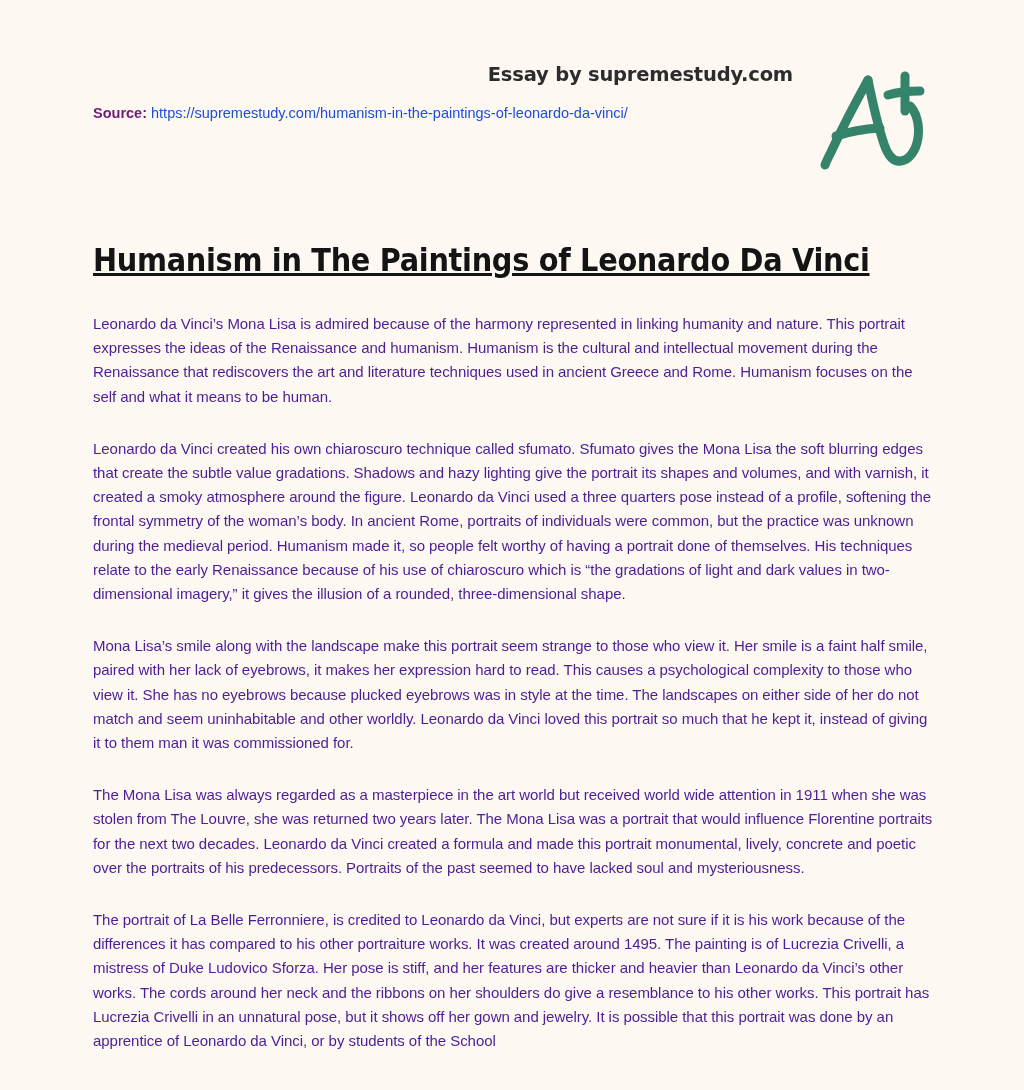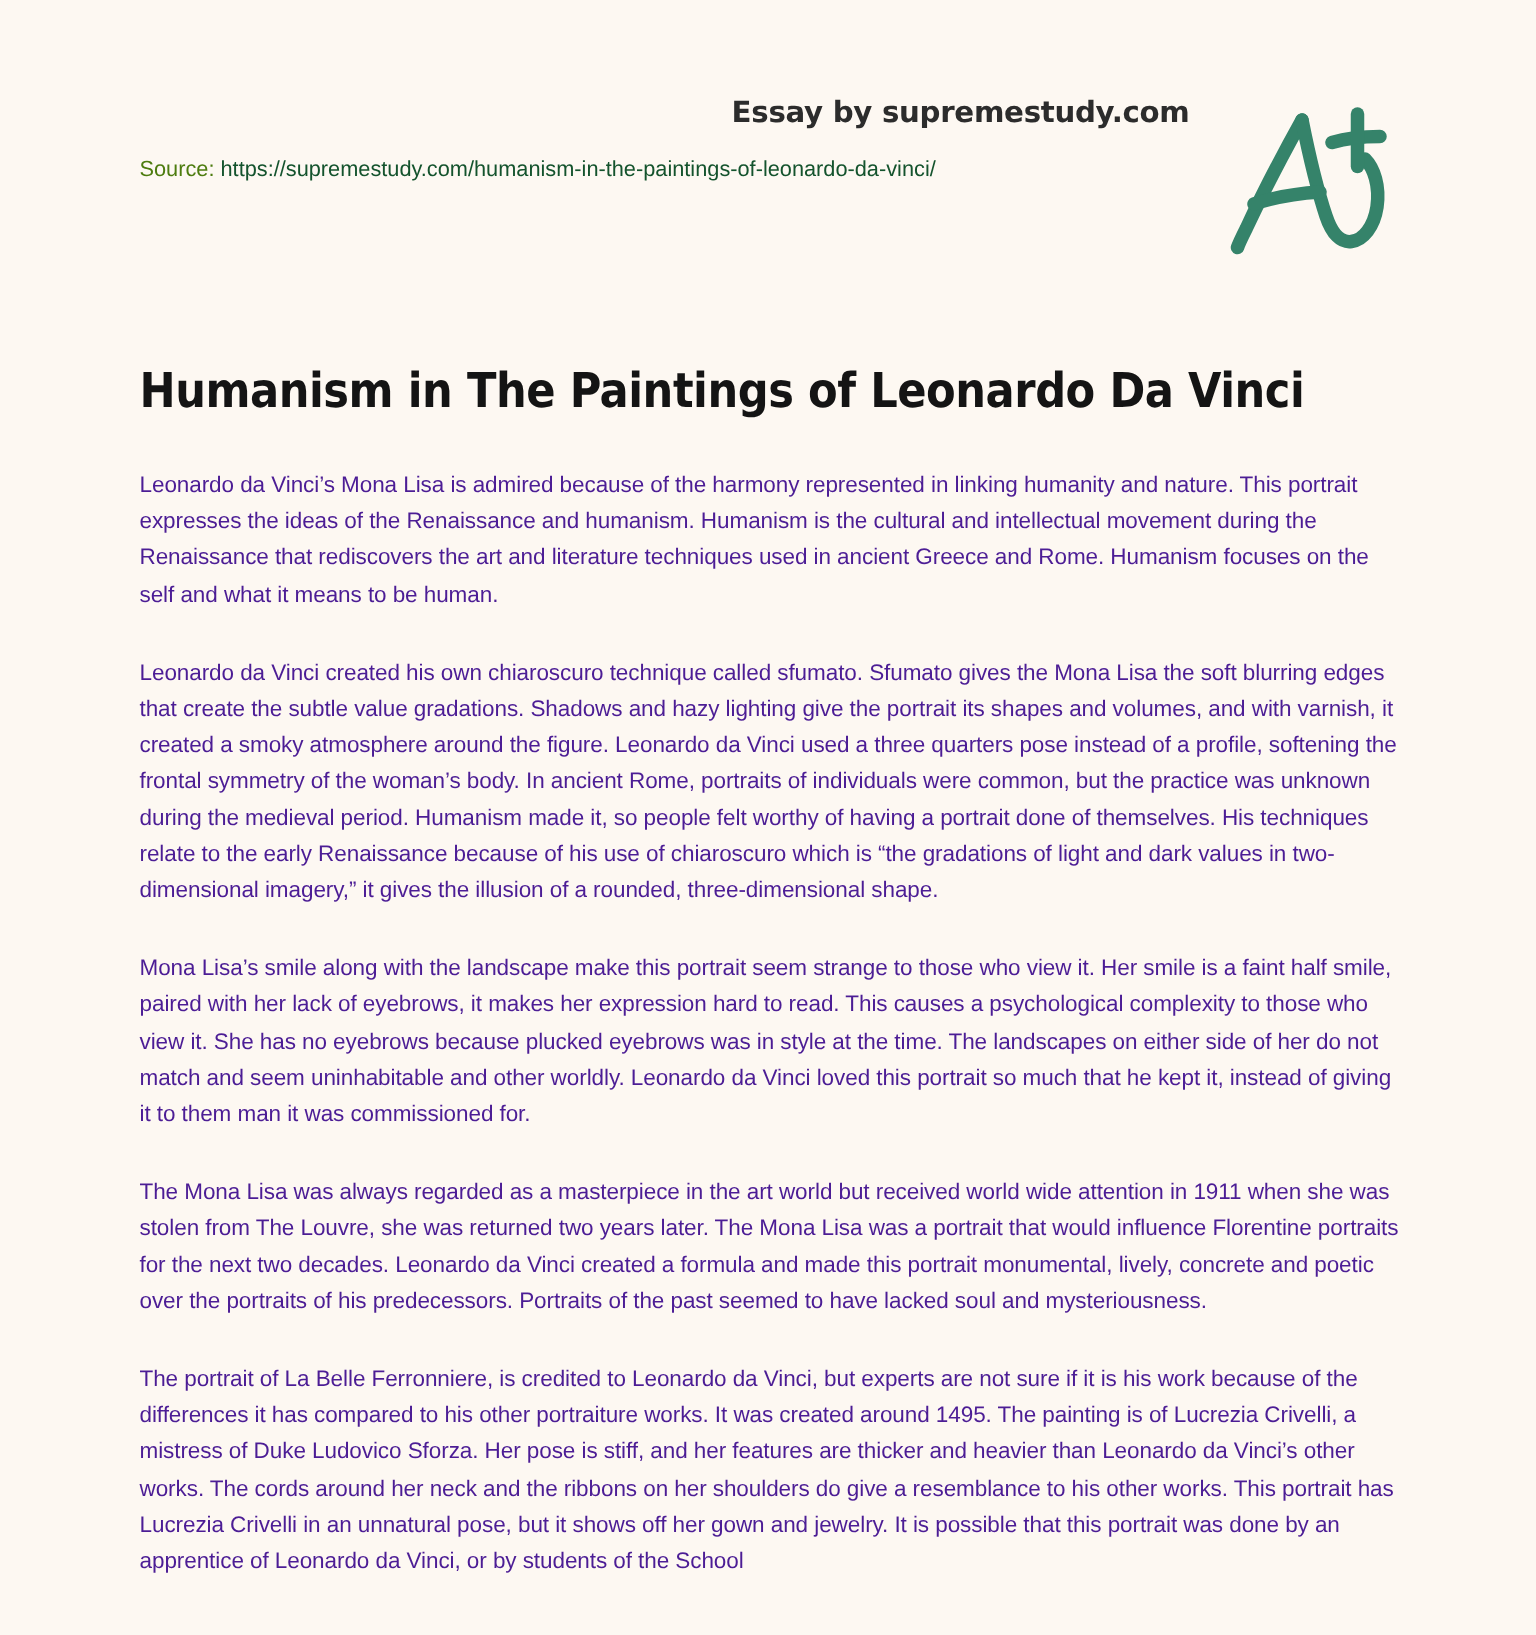--- a/index.html
+++ b/index.html
@@ -51,25 +51,26 @@
 
   .source-line {
     margin-top: 16px;
     font-size: 14.5px;
     line-height: 1.4;
     color: #8d8880;
     white-space: nowrap;
   }
 
   .source-label {
-    color: #4d7c0f;
+    color: #701a75;
+    font-weight: bold;
   }
 
   .source-url {
-    color: #14532d;
+    color: #1d4ed8;
     text-decoration: none;
   }
 
   
   .logo {
     position: absolute;
     left: 806px;
     top: 66px;
     width: 132px;
     height: 112px;
@@ -86,20 +87,21 @@
 
   .article-title {
     font-family: "DejaVu Sans Condensed", "Liberation Sans Narrow", "Liberation Sans", sans-serif;
     font-size: 32px;
     font-weight: 700;
     color: #141414;
     letter-spacing: -0.3px;
     line-height: 1.25;
     margin: 0 0 32px 0;
     white-space: nowrap;
+    text-decoration: underline;
   }
 
   .article-body p {
     margin: 0 0 28px 0;
     font-size: 15px;
     line-height: 24.2px;
     color: #4c1d95;
     text-align: left;
     letter-spacing: -0.05px;
   }

